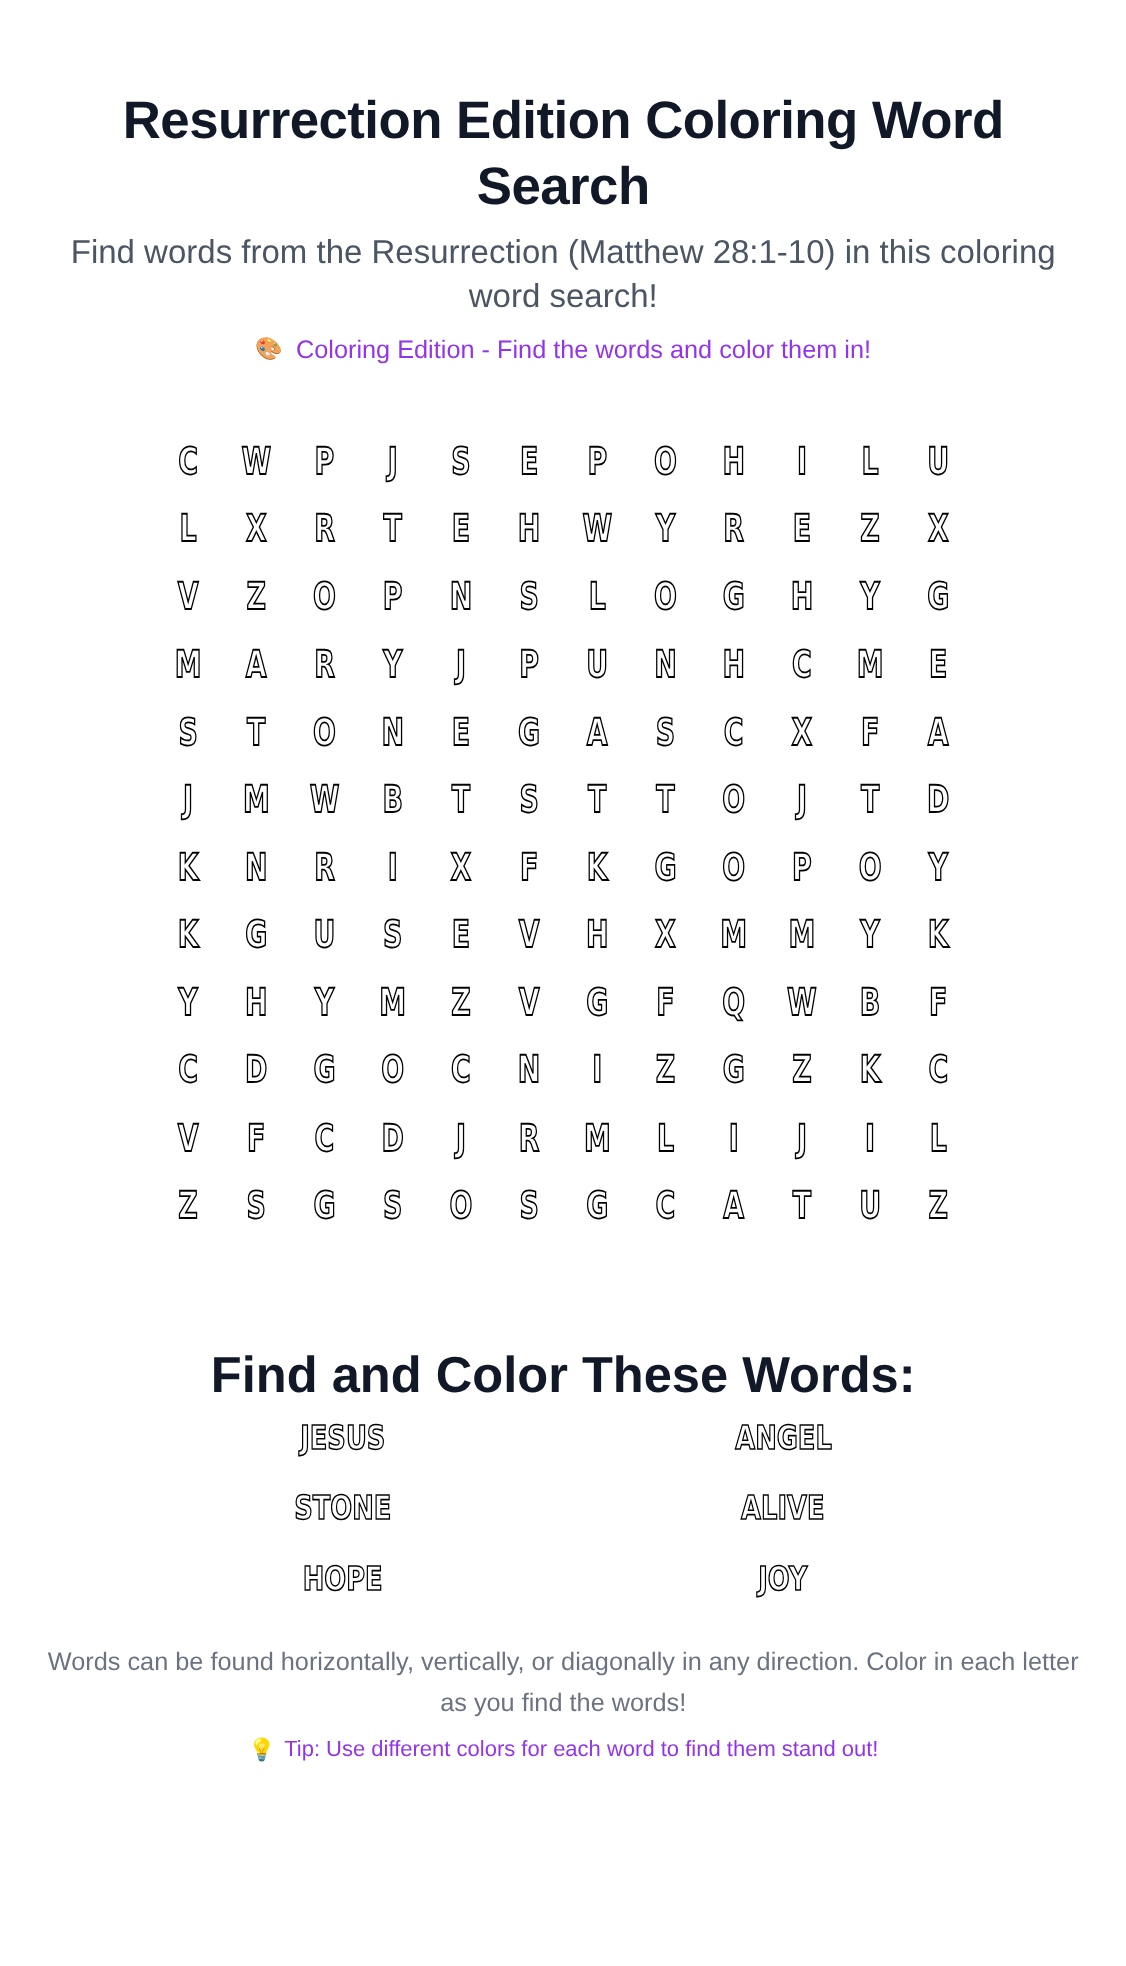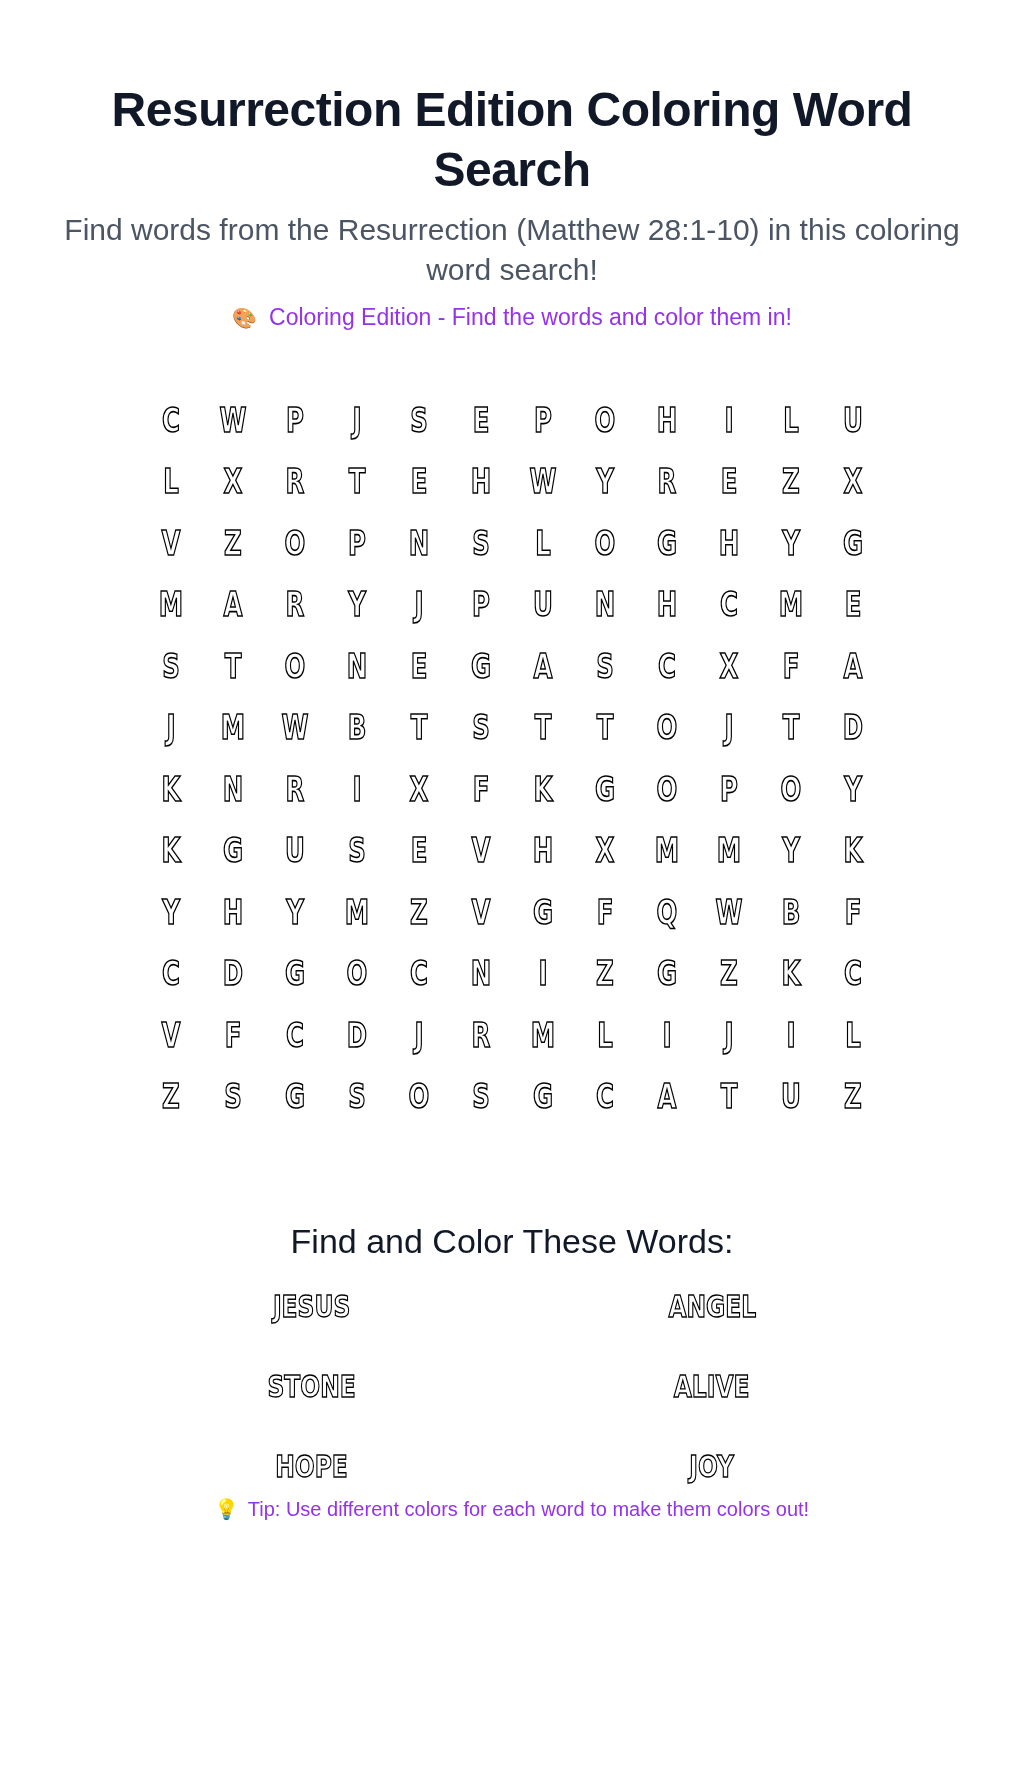--- a/index.html
+++ b/index.html
@@ -31,28 +31,28 @@
     justify-content: center;
   }
   .cell {
     display: flex; align-items: center; justify-content: center;
     font-family: "DejaVu Sans", sans-serif; font-weight: 700;
     font-size: 34px; color: #ffffff;
     -webkit-text-stroke: 1.6px #000000;
     transform: scaleX(0.72);
   }
   .words-heading {
-    font-size: 34px; font-weight: 400; color: #111827;
-    margin-top: 95px; margin-bottom: 28px;
+    font-size: 46px; font-weight: 700; color: #111827;
+    margin-top: 95px; margin-bottom: 14px;
   }
   .word-list {
     display: grid;
     grid-template-columns: 400px 400px;
     justify-content: center;
-    row-gap: 44px;
+    row-gap: 28px;
   }
   .word {
     font-family: "DejaVu Sans", sans-serif; font-weight: 700;
     font-size: 30px; color: #ffffff;
     -webkit-text-stroke: 1.4px #000000;
     display: inline-block; transform: scaleX(0.78);
     height: 36px; line-height: 36px;
   }
   .instructions {
     font-size: 23px; line-height: 37px; color: #6b7280;
@@ -224,17 +224,18 @@
   <div class="words-heading">Find and Color These Words:</div>
   <div class="word-list" id="word-list">
       <div><span class="word">JESUS</span></div>
       <div><span class="word">ANGEL</span></div>
       <div><span class="word">STONE</span></div>
       <div><span class="word">ALIVE</span></div>
       <div><span class="word">HOPE</span></div>
       <div><span class="word">JOY</span></div>
     </div>
 
+  <p class="instructions">Words can be found horizontally, vertically, or diagonally in any direction. Color in each letter as you find the words!</p>
   <div class="tip">
     <span>💡</span>
-    <span>Tip: Use different colors for each word to make them colors out!</span>
+    <span>Tip: Use different colors for each word to find them stand out!</span>
   </div>
 </div>
 
 </body></html>

